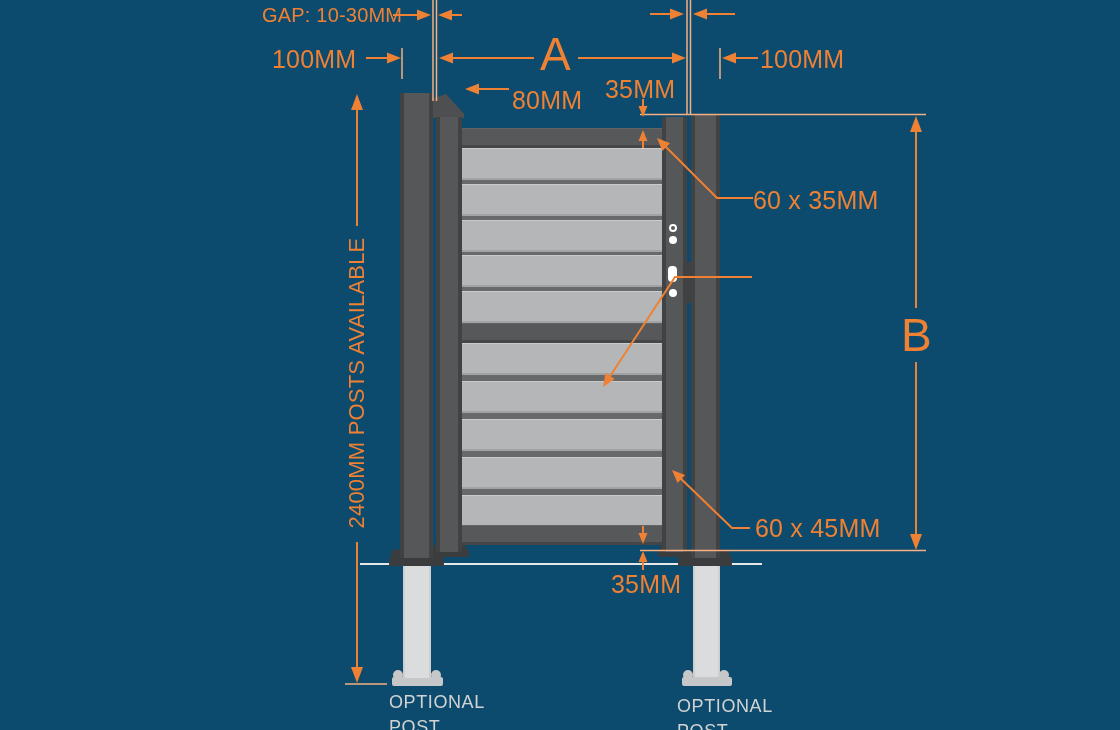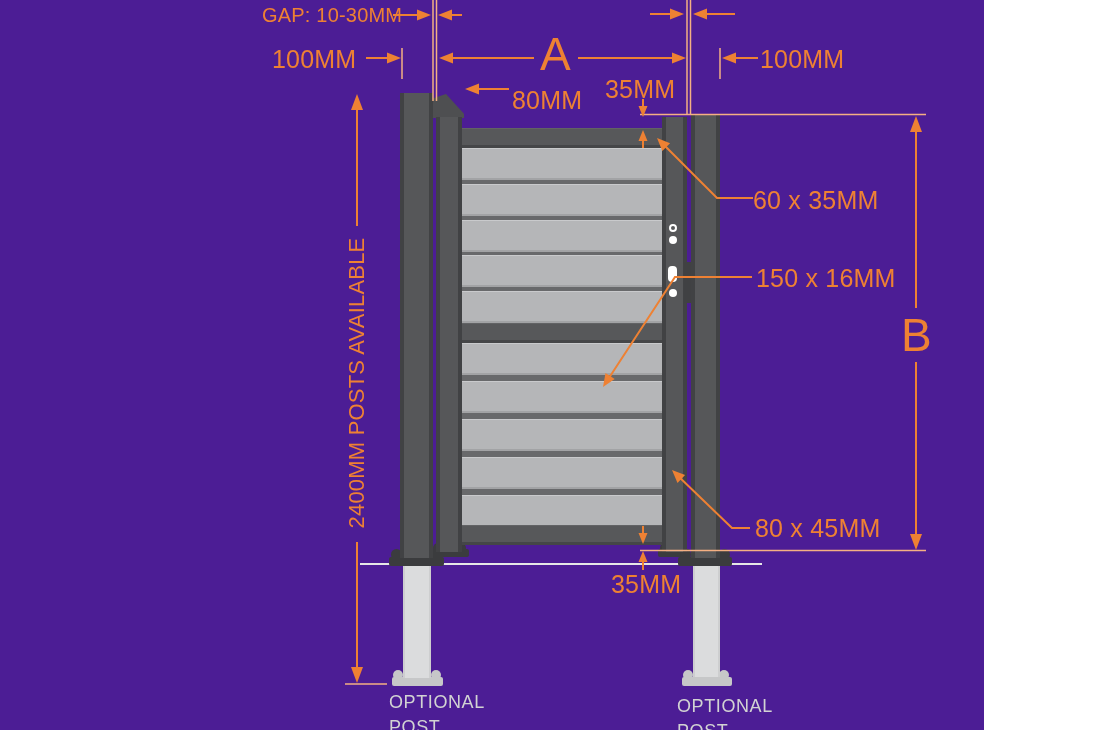--- a/index.html
+++ b/index.html
@@ -1,17 +1,17 @@
 <!DOCTYPE html>
 <html><head>
 <meta charset="utf-8">
 <style>
   html,body{margin:0;padding:0;background:#fff;}
   #stage{
-    position:relative;width:984px;height:730px;background:#4c1d95;
+    position:relative;width:1120px;height:730px;background:#0c4a6e;
     overflow:hidden;font-family:"Liberation Sans","DejaVu Sans",sans-serif;
   }
   
   .member{
     position:absolute;background:#565759;
     box-shadow:inset 4px 0 0 #414244, inset -4px 0 0 #414244;
   }
   .rail{
     position:absolute;background:#57585A;
     box-shadow:inset 0 -3px 0 #454648, inset 0 1px 0 #626365;
@@ -186,21 +186,20 @@
     </g>
   </svg>
 
   <div class="lbl lbl-small" style="left:262px;top:5px;">GAP: 10-30MM</div>
   <div class="lbl" style="left:272px;top:47px;">100MM</div>
   <div class="lbl lbl-big" style="left:540px;top:31px;">A</div>
   <div class="lbl" style="left:760px;top:47px;">100MM</div>
   <div class="lbl" style="left:512px;top:88px;">80MM</div>
   <div class="lbl" style="left:605px;top:77px;">35MM</div>
   <div class="lbl" style="left:753px;top:188px;">60 x 35MM</div>
-  <div class="lbl" style="left:756px;top:266px;">150 x 16MM</div>
   <div class="lbl lbl-big" style="left:901px;top:312px;">B</div>
-  <div class="lbl" style="left:755px;top:516px;">80 x 45MM</div>
+  <div class="lbl" style="left:755px;top:516px;">60 x 45MM</div>
   <div class="lbl" style="left:611px;top:572px;">35MM</div>
   <div class="lbl lbl-rot">2400MM POSTS AVAILABLE</div>
   <div class="lbl-muted" style="left:389px;top:690px;">OPTIONAL POST</div>
   <div class="lbl-muted" style="left:677px;top:694px;">OPTIONAL POST</div>
 
 </div>
 
 </body></html>

